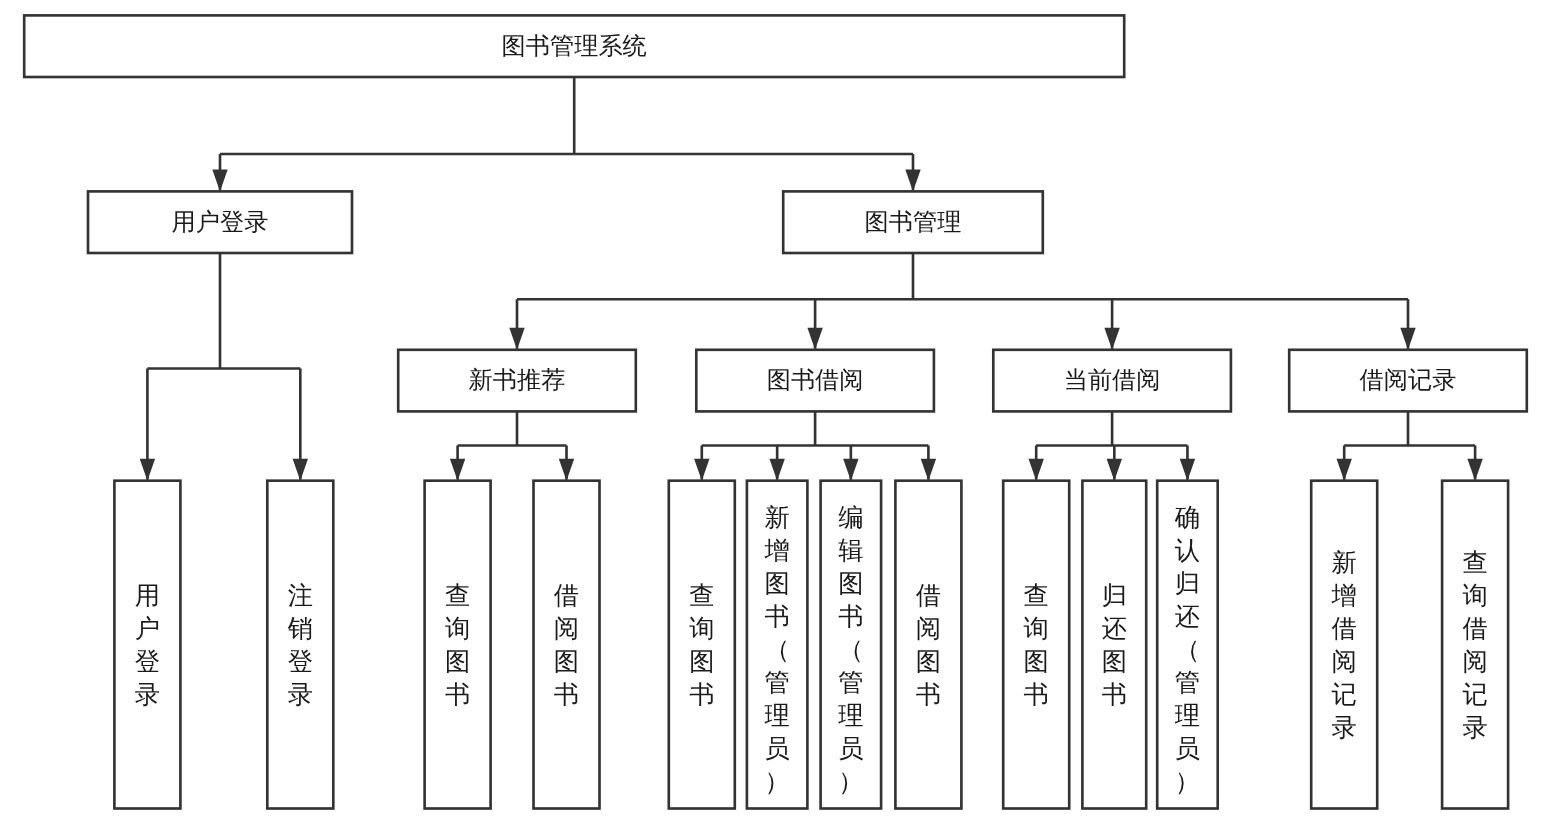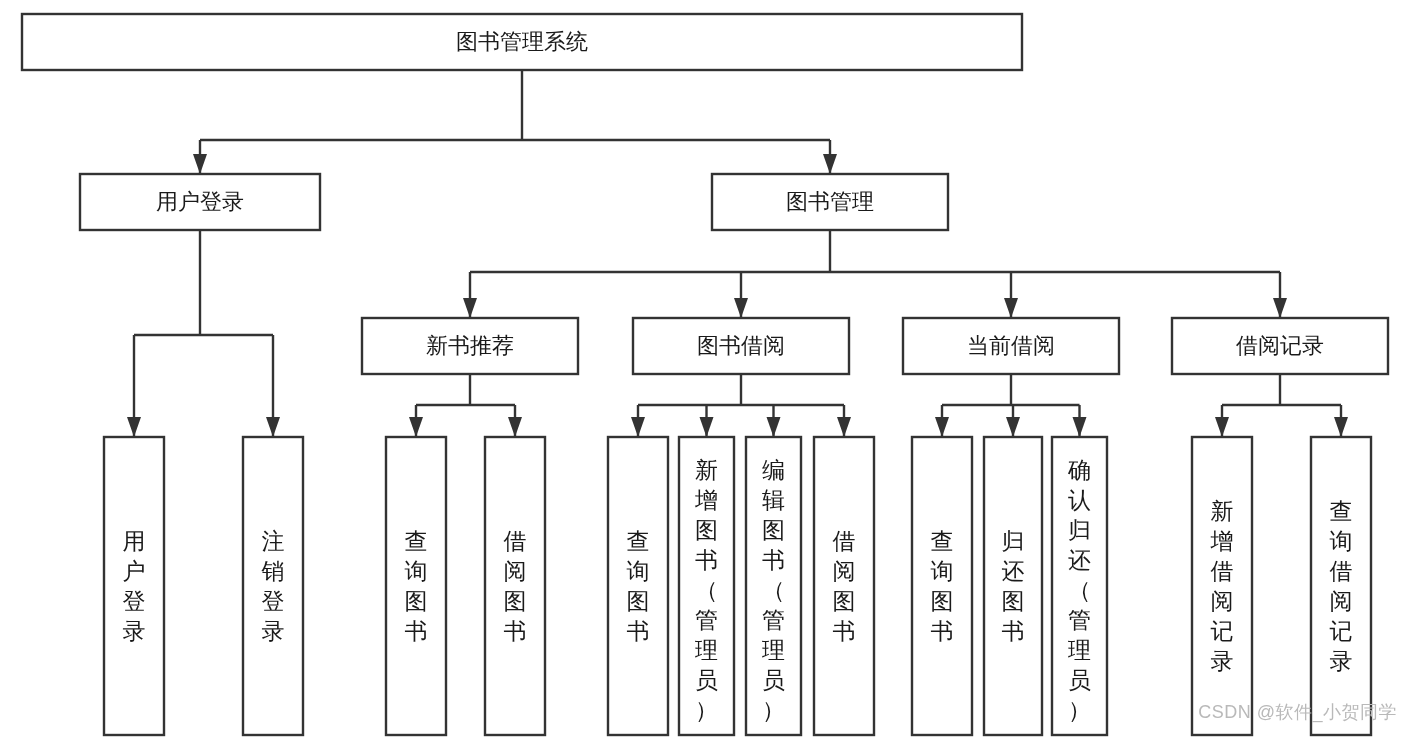--- a/index.html
+++ b/index.html
@@ -200,14 +200,13 @@
         <g>
           <rect x="1192" y="437" width="60" height="298" class="node-box"></rect>
           <text x="1222" class="node-label-v" y="519.4"><tspan x="1222" dy="0">新</tspan><tspan x="1222" dy="30">增</tspan><tspan x="1222" dy="30">借</tspan><tspan x="1222" dy="30">阅</tspan><tspan x="1222" dy="30">记</tspan><tspan x="1222" dy="30">录</tspan></text>
         </g>
         <g>
           <rect x="1311" y="437" width="60" height="298" class="node-box"></rect>
           <text x="1341" class="node-label-v" y="519.4"><tspan x="1341" dy="0">查</tspan><tspan x="1341" dy="30">询</tspan><tspan x="1341" dy="30">借</tspan><tspan x="1341" dy="30">阅</tspan><tspan x="1341" dy="30">记</tspan><tspan x="1341" dy="30">录</tspan></text>
         </g>
       </g>
   </svg>
-  <div class="watermark">CSDN @软件_小贺同学</div>
 </div>
 
 </body></html>

